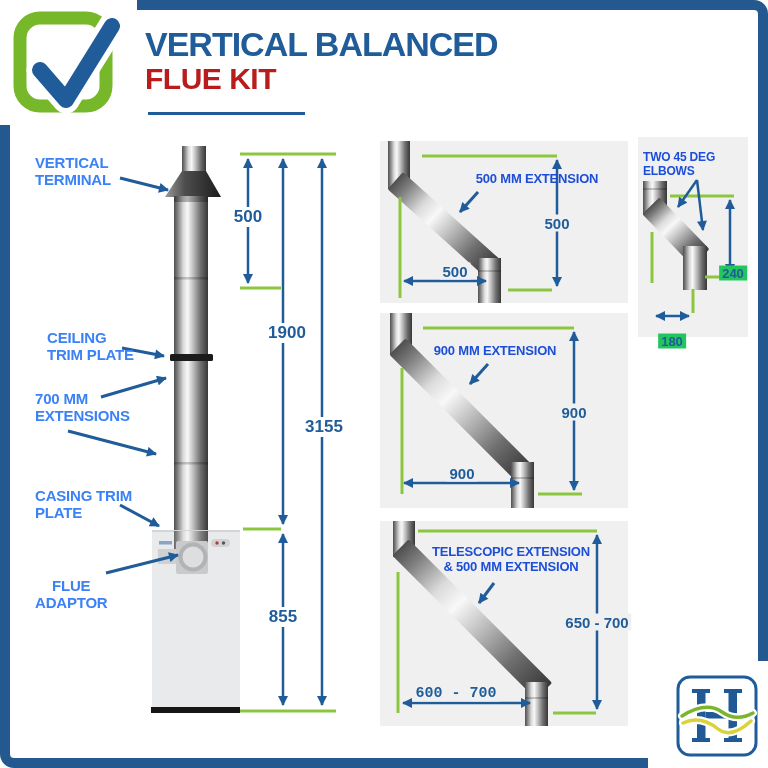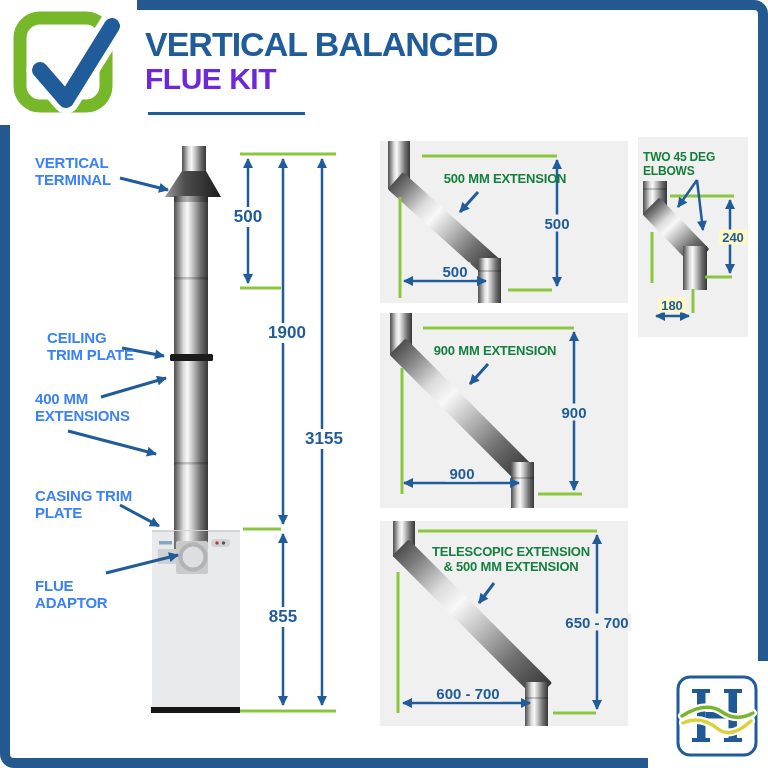--- a/index.html
+++ b/index.html
@@ -4,29 +4,29 @@
 <style>
   html,body{margin:0;padding:0;background:#fff;}
   body{width:768px;height:768px;position:relative;overflow:hidden;
        font-family:"Liberation Sans","DejaVu Sans",sans-serif;}
   .abs{position:absolute;}
   .frame{position:absolute;inset:0;border:10px solid #24598f;border-radius:14px;box-sizing:border-box;}
   .cover{position:absolute;background:#fff;}
   .cover-tl{left:0;top:0;width:137px;height:125px;}
   .cover-br{left:648px;top:661px;width:120px;height:107px;}
   .title1{left:145px;top:25px;font-size:34px;font-weight:bold;color:#1f5c99;letter-spacing:-1px;white-space:nowrap;}
-  .title2{left:145px;top:62px;font-size:30px;font-weight:bold;color:#6d28d9;letter-spacing:-0.5px;white-space:nowrap;}
+  .title2{left:145px;top:62px;font-size:30px;font-weight:bold;color:#b91c1c;letter-spacing:-0.5px;white-space:nowrap;}
   .underline{left:148px;top:112px;width:157px;height:3px;background:#1f5c99;}
   .panel{position:absolute;background:#f0f0f1;}
   .lbl{position:absolute;font-weight:bold;color:#3b82f6;font-size:15px;line-height:17px;letter-spacing:-0.2px;white-space:pre-line;}
-  .ptitle{position:absolute;font-weight:bold;color:#15803d;font-size:13px;line-height:15px;text-align:center;white-space:pre-line;letter-spacing:-0.2px;}
+  .ptitle{position:absolute;font-weight:bold;color:#1d4ed8;font-size:13px;line-height:15px;text-align:center;white-space:pre-line;letter-spacing:-0.2px;}
   .dim{position:absolute;font-weight:bold;color:#1f5c99;transform:translate(-50%,-50%);white-space:nowrap;padding:0 3px;}
   .dim-main{font-size:17px;background:#fff;}
   .dim-panel{font-size:15px;background:#f0f0f1;}
-  .dim-elbow{font-size:13px;background:#fef9c3;}
+  .dim-elbow{font-size:13px;background:#22c55e;margin-top:36px;}
   svg{position:absolute;left:0;top:0;}
 </style>
 </head>
 <body>
 
 <div class="frame"></div>
 <div class="cover cover-tl"></div>
 <div class="cover cover-br"></div>
 
 <div class="panel" style="left:380px;top:141px;width:248px;height:162px;"></div>
@@ -185,45 +185,45 @@
     <line x1="656" y1="316" x2="689" y2="316" marker-start="url(#ah)" marker-end="url(#ah)"></line>
     <line x1="697" y1="180" x2="678" y2="207" marker-end="url(#ah)"></line>
     <line x1="697" y1="180" x2="703" y2="230" marker-end="url(#ah)"></line>
   </g>
 </svg>
 
 <div class="lbl" style="left:35px;top:154px;">VERTICAL
 TERMINAL</div>
 <div class="lbl" style="left:35px;top:329px;margin-left:12px;">CEILING
 TRIM PLATE</div>
-<div class="lbl" style="left:35px;top:390px;">400 MM
+<div class="lbl" style="left:35px;top:390px;">700 MM
 EXTENSIONS</div>
 <div class="lbl" style="left:35px;top:487px;">CASING TRIM
 PLATE</div>
-<div class="lbl" style="left:35px;top:577px;">FLUE
+<div class="lbl" style="left:35px;top:577px;text-align:center;">FLUE
 ADAPTOR</div>
 
 <div class="dim dim-main" style="left:248px;top:217px;">500</div>
 <div class="dim dim-main" style="left:287px;top:333px;">1900</div>
-<div class="dim dim-main" style="left:324px;top:427px;margin-top:12px;">3155</div>
+<div class="dim dim-main" style="left:324px;top:427px;">3155</div>
 <div class="dim dim-main" style="left:283px;top:617px;">855</div>
 
-<div class="ptitle" style="left:368px;top:171px;width:214px;padding-left:30px;">500 MM EXTENSION</div>
+<div class="ptitle" style="left:400px;top:171px;width:214px;padding-left:30px;">500 MM EXTENSION</div>
 <div class="ptitle" style="left:388px;top:343px;width:214px;">900 MM EXTENSION</div>
 <div class="ptitle" style="left:404px;top:544px;width:214px;">TELESCOPIC EXTENSION
 &amp; 500 MM EXTENSION</div>
 <div class="ptitle" style="left:643px;top:150px;text-align:left;font-size:12px;line-height:14px;">TWO 45 DEG
 ELBOWS</div>
 
 <div class="dim dim-panel" style="left:557px;top:223px;">500</div>
 <div class="dim dim-panel" style="left:455px;top:271px;">500</div>
 <div class="dim dim-panel" style="left:574px;top:412px;">900</div>
 <div class="dim dim-panel" style="left:462px;top:473px;">900</div>
 <div class="dim dim-panel" style="left:597px;top:622px;">650 - 700</div>
-<div class="dim dim-panel" style="left:468px;top:693px;">600 - 700</div>
+<div class="dim dim-panel" style="left:456px;top:693px;font-family:Liberation Mono, monospace;">600 - 700</div>
 <div class="dim dim-elbow" style="left:733px;top:237px;">240</div>
 <div class="dim dim-elbow" style="left:672px;top:305px;">180</div>
 
 <svg width="84" height="84" viewBox="0 0 84 84" style="left:675px;top:674px;">
   <rect x="3" y="3" width="78" height="78" rx="12" fill="#ffffff" stroke="#1f5c99" stroke-width="3"></rect>
   <g fill="#205a96">
     <rect x="17" y="15" width="18" height="4"></rect>
       <rect x="49" y="15" width="18" height="4"></rect>
     <rect x="17" y="64" width="18" height="4"></rect>
       <rect x="49" y="64" width="18" height="4"></rect>

